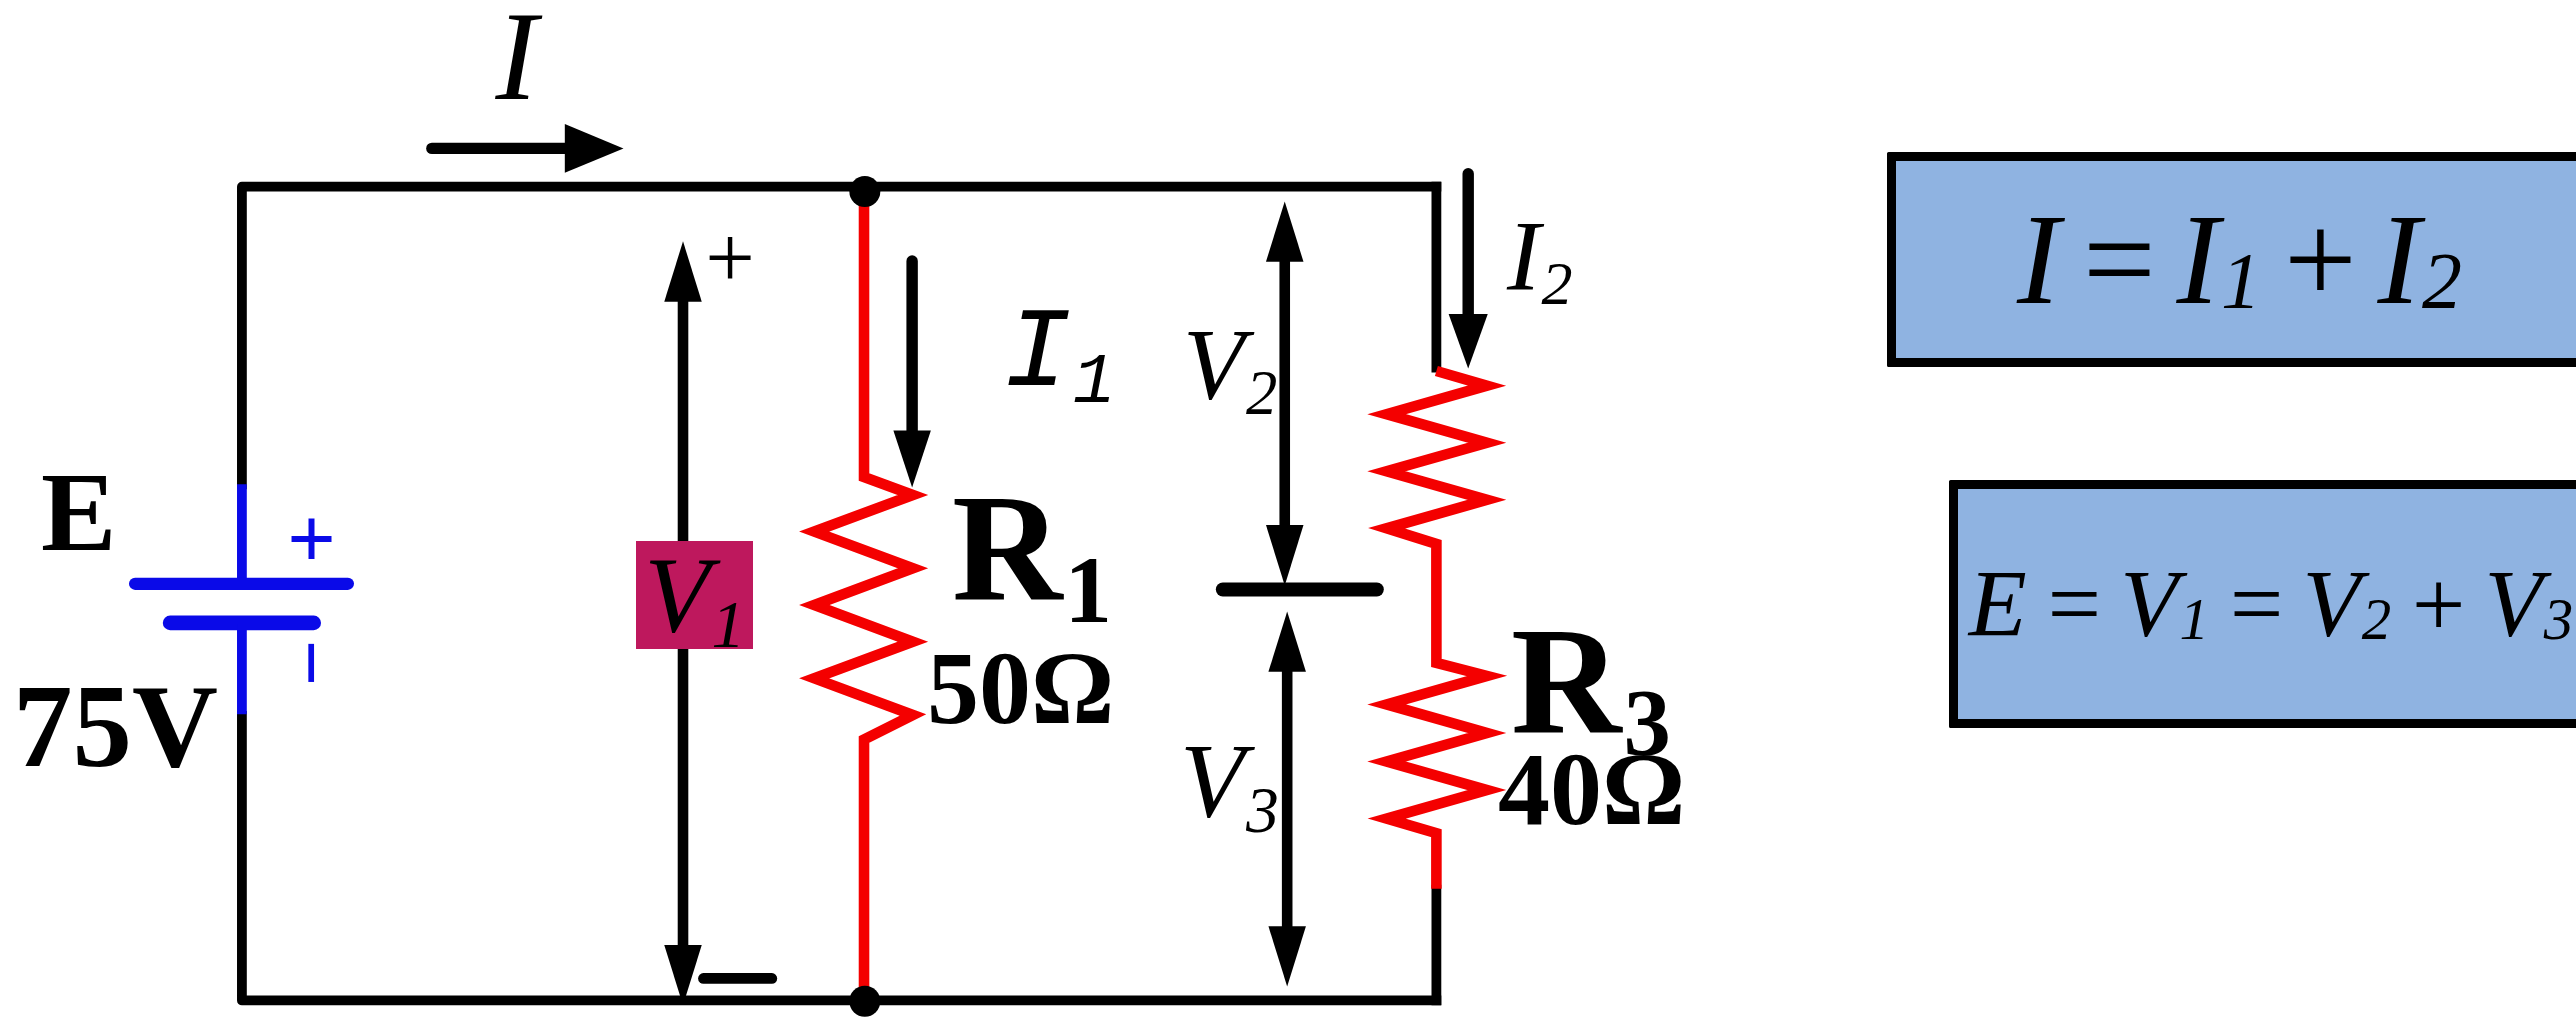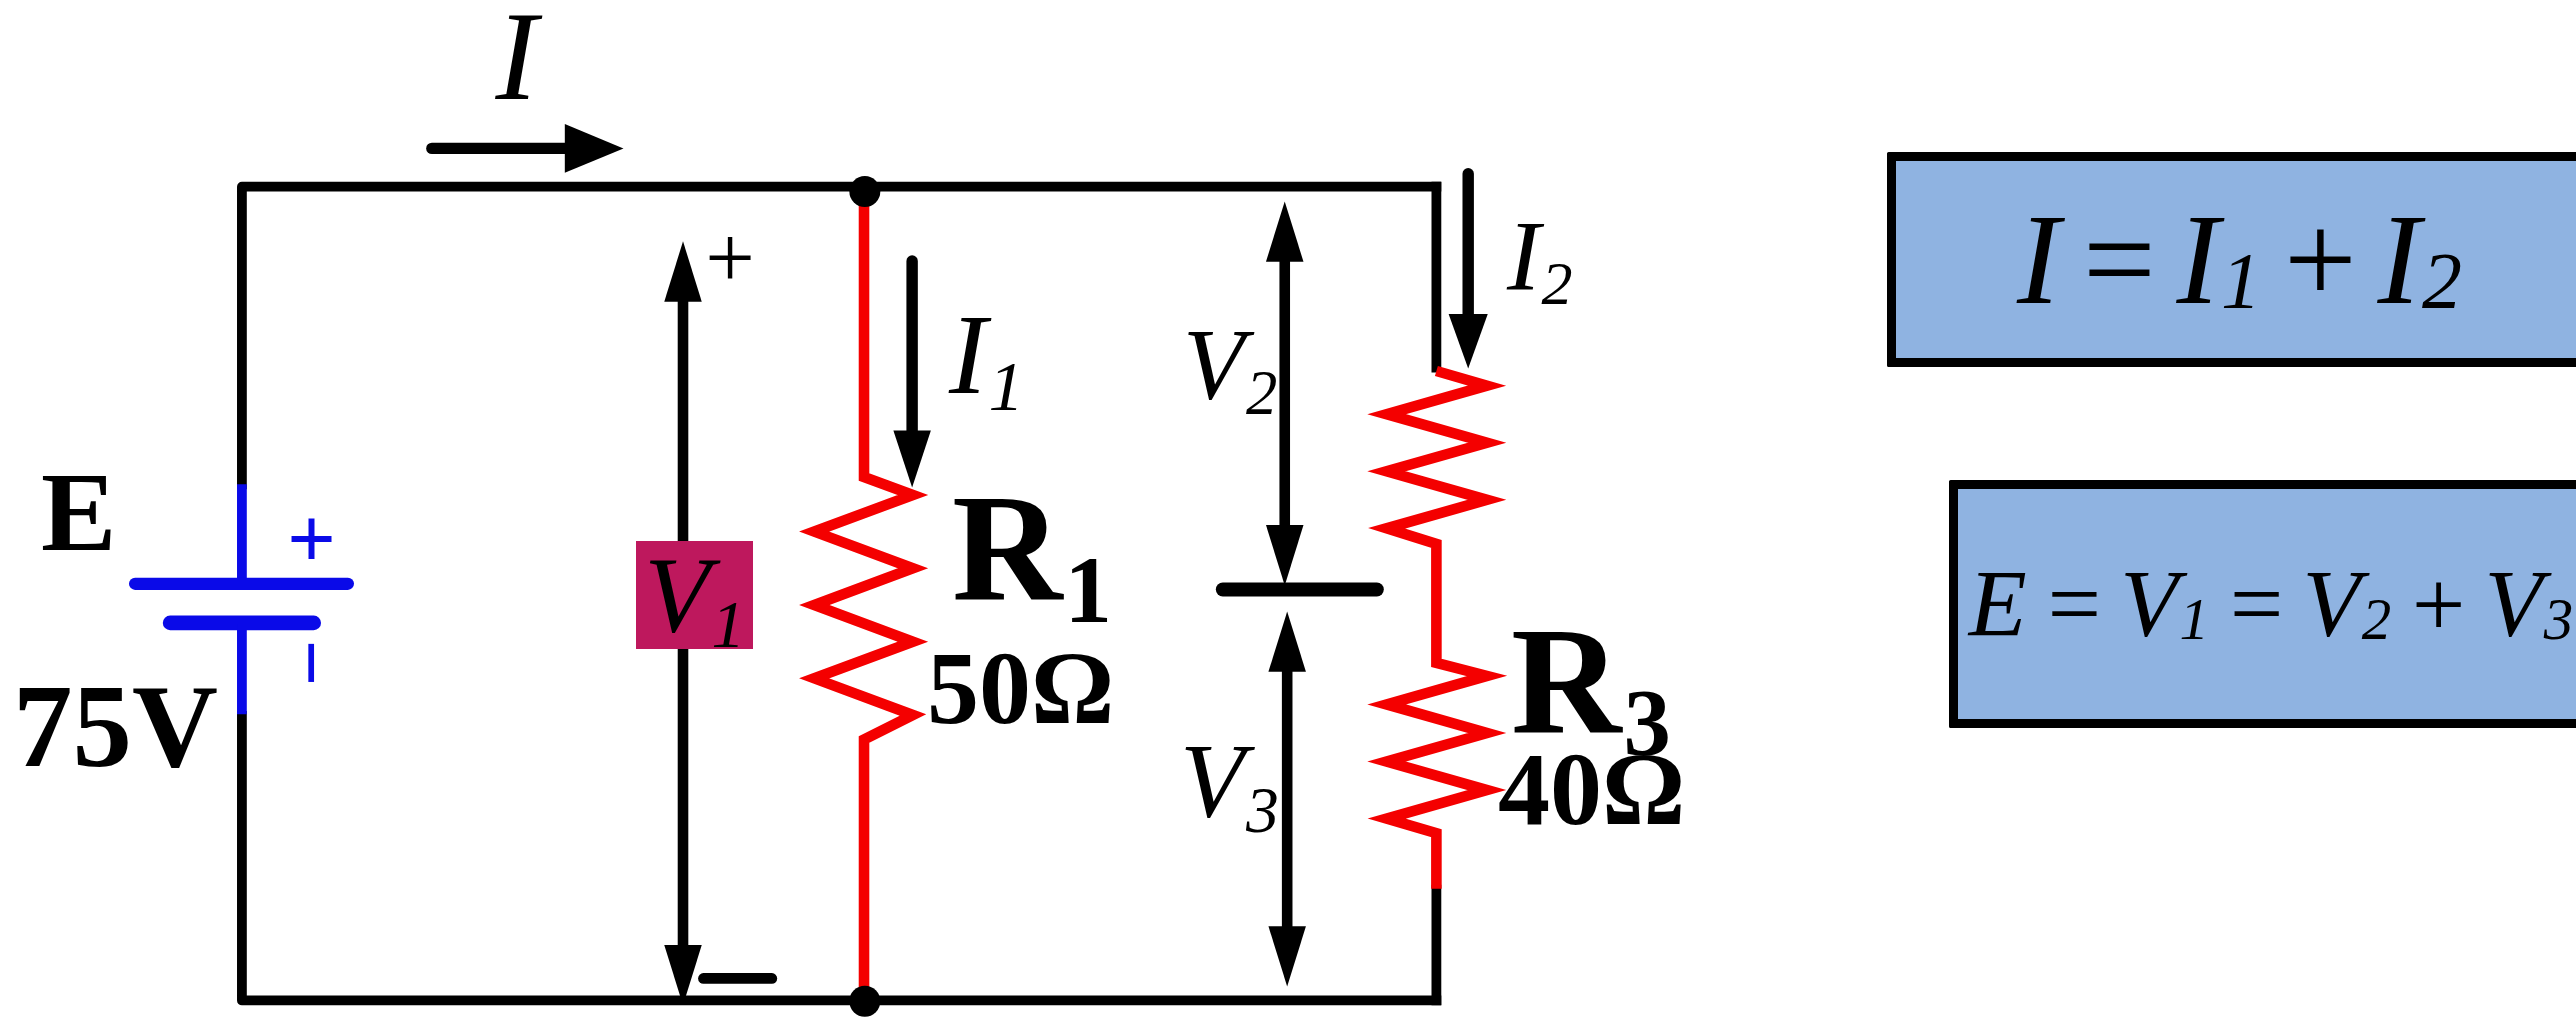--- a/index.html
+++ b/index.html
@@ -64,21 +64,21 @@
 
     <line x1="1578" y1="800" x2="1578" y2="1160" stroke="#000" stroke-width="13"></line>
     <polygon points="1578,750 1555,824 1601,824" fill="#000"></polygon>
     <polygon points="1578,1210 1555,1136 1601,1136" fill="#000"></polygon>
 
     <line x1="862" y1="1200" x2="946" y2="1200" stroke="#000" stroke-width="13" stroke-linecap="round"></line>
   </svg>
 
   <div class="lbl it" style="left:480px;top:-6.5px;font-size:126px;width:73px;text-align:center;">I</div>
 
-  <div class="lbl it" style="left:949px;top:298px;font-size:114px;"><span>I</span><span class="sub">1</span></div>
+  <div class="lbl it" style="left:1003px;top:298px;font-size:114px;font-family:Liberation Mono, monospace;"><span>I</span><span class="sub">1</span></div>
 
   <div class="lbl it" style="left:1507px;top:206px;font-size:100px;"><span>I</span><span class="sub">2</span></div>
 
   <div class="lbl" style="left:695px;top:214px;font-size:88px;width:70px;text-align:center;">+</div>
 
   <div class="lbl it whitebg" style="left:636px;top:541px;font-size:108px;"><span>V</span><span class="sub">1</span></div>
 
   <div class="lbl it" style="left:1183px;top:315px;font-size:101px;"><span>V</span><span class="sub">2</span></div>
 
   <div class="lbl it" style="left:1180px;top:728px;font-size:106px;"><span>V</span><span class="sub">3</span></div>

